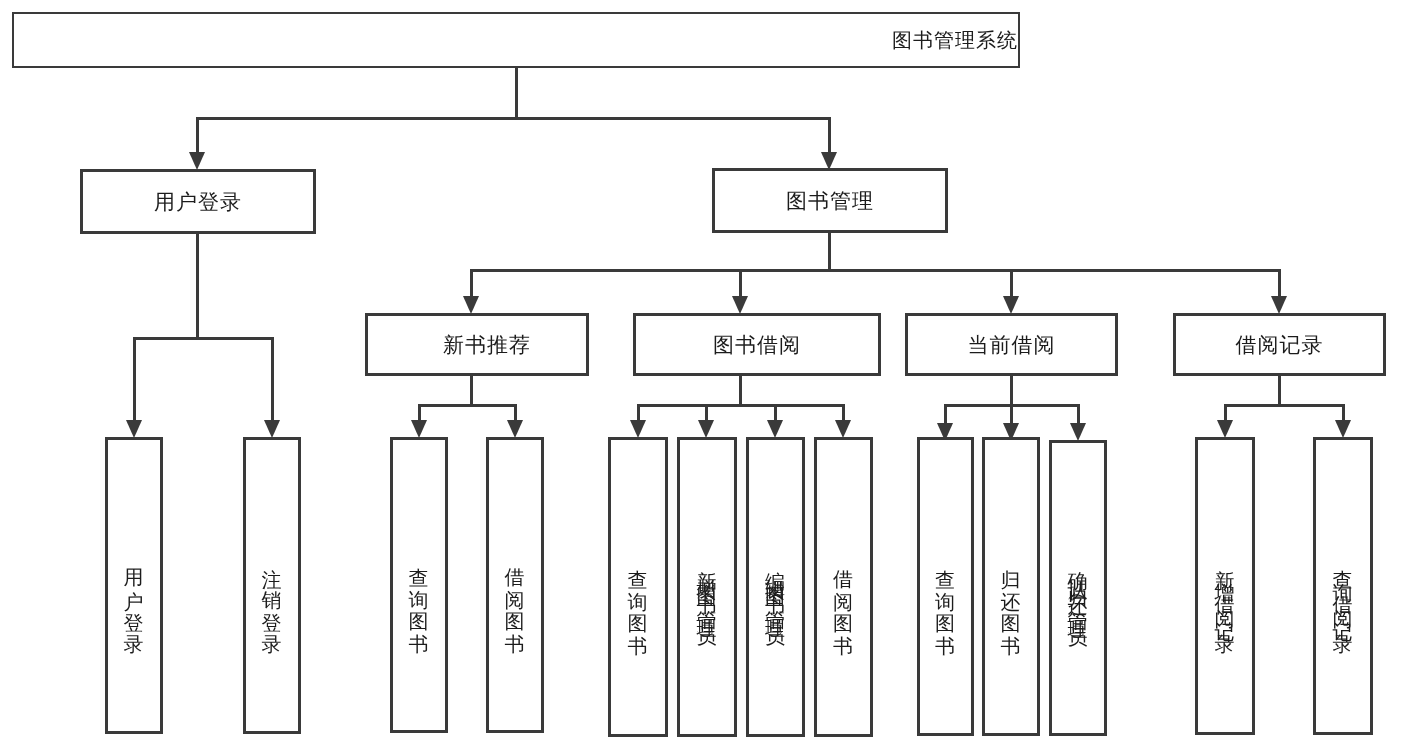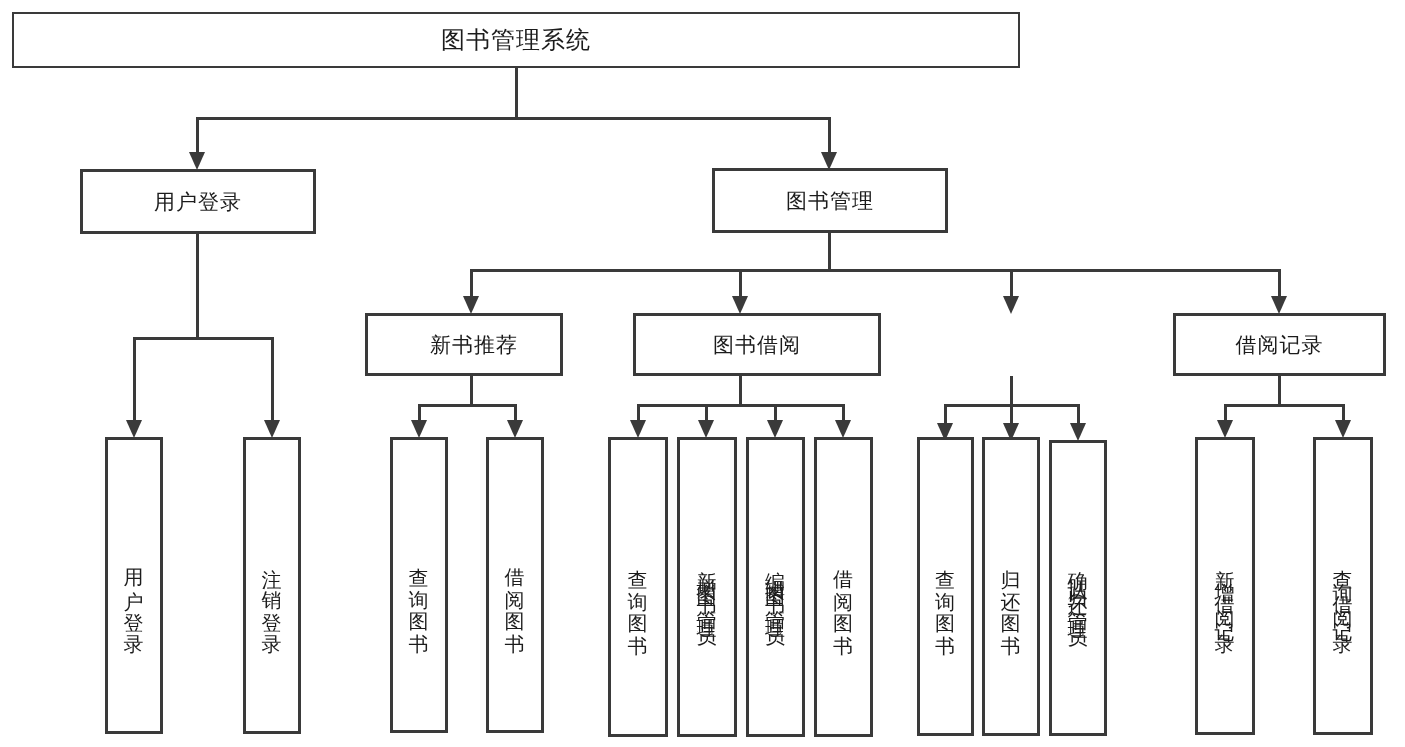--- a/index.html
+++ b/index.html
@@ -20,21 +20,21 @@
     box-sizing:border-box;
     background:#ffffff;
     border:3px solid var(--line);
     display:flex;
     align-items:center;
     justify-content:center;
     color:var(--text);
     z-index:2;
   }
   .node{font-size:21px;letter-spacing:1px;}
-  .node.root{border-width:2px;font-size:24px;}
+  .node.root{border-width:2px;font-size:20px;justify-content:flex-end;}
   .leaf{font-size:20px;}
   .vtext{
     writing-mode:vertical-rl;
     text-orientation:mixed;
     line-height:1;
     white-space:nowrap;
   }
   .sp4{letter-spacing:22px;margin-bottom:-22px;}
   .sp6{letter-spacing:13px;margin-bottom:-13px;}
   .sp9{letter-spacing:8px;margin-bottom:-8px;}
@@ -58,21 +58,21 @@
     font-size:21px;
     color:var(--wm);
     letter-spacing:1px;
     z-index:3;
   }
 
   
   .pos-root{left:12px;top:12px;width:1008px;height:56px;}
   .pos-user{left:80px;top:169px;width:236px;height:65px;}
   .pos-mgmt{left:712px;top:168px;width:236px;height:65px;}
-  .pos-newbook{left:365px;top:313px;width:198px;height:63px;padding-left:20px;}
+  .pos-newbook{left:365px;top:313px;width:224px;height:63px;padding-left:20px;}
   .pos-borrow{left:633px;top:313px;width:248px;height:63px;}
   .pos-current{left:905px;top:313px;width:213px;height:63px;}
   .pos-records{left:1173px;top:313px;width:213px;height:63px;}
 
   .pos-l1{left:105px;top:437px;width:58px;height:297px;}
   .pos-l2{left:243px;top:437px;width:58px;height:297px;}
   .pos-l3{left:390px;top:437px;width:58px;height:296px;}
   .pos-l4{left:486px;top:437px;width:58px;height:296px;}
   .pos-l5{left:608px;top:437px;width:60px;height:300px;}
   .pos-l6{left:677px;top:437px;width:60px;height:300px;}
@@ -98,20 +98,23 @@
   </div>
   <div class="node pos-mgmt">
     <span>图书管理</span>
   </div>
 
   <div class="node pos-newbook">
     <span>新书推荐</span>
   </div>
   <div class="node pos-borrow">
     <span>图书借阅</span>
+  </div>
+  <div class="node pos-current">
+    <span>当前借阅</span>
   </div>
   <div class="node pos-records">
     <span>借阅记录</span>
   </div>
 
   <div class="leaf pos-l1">
     <span class="vtext sp4">用户登录</span>
   </div>
   <div class="leaf pos-l2">
     <span class="vtext sp4">注销登录</span>

